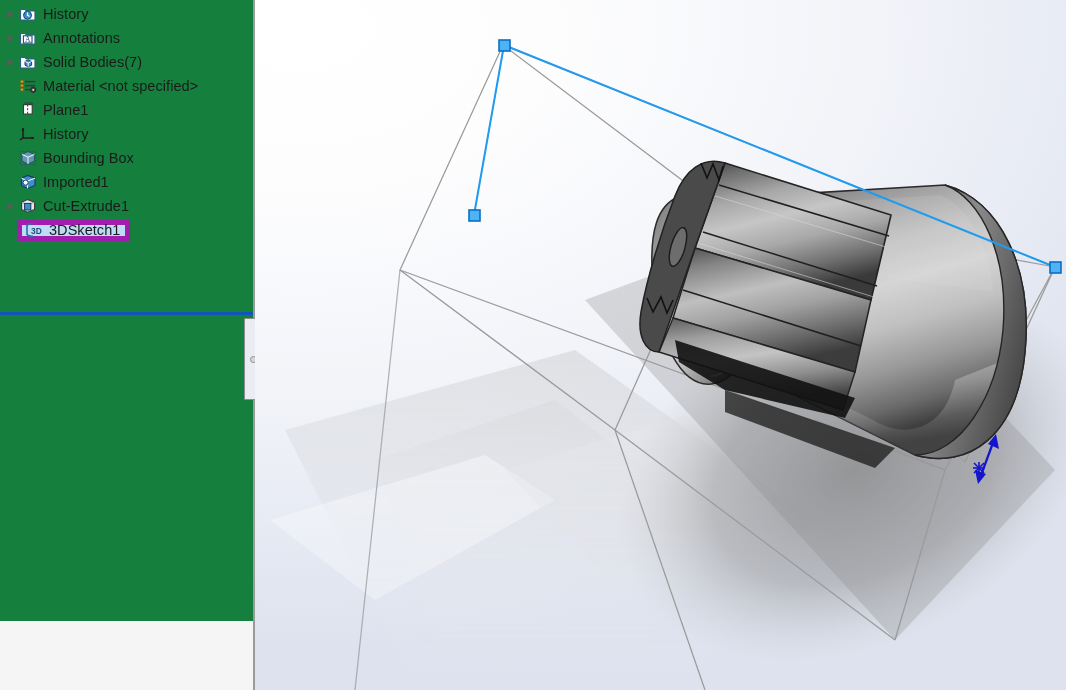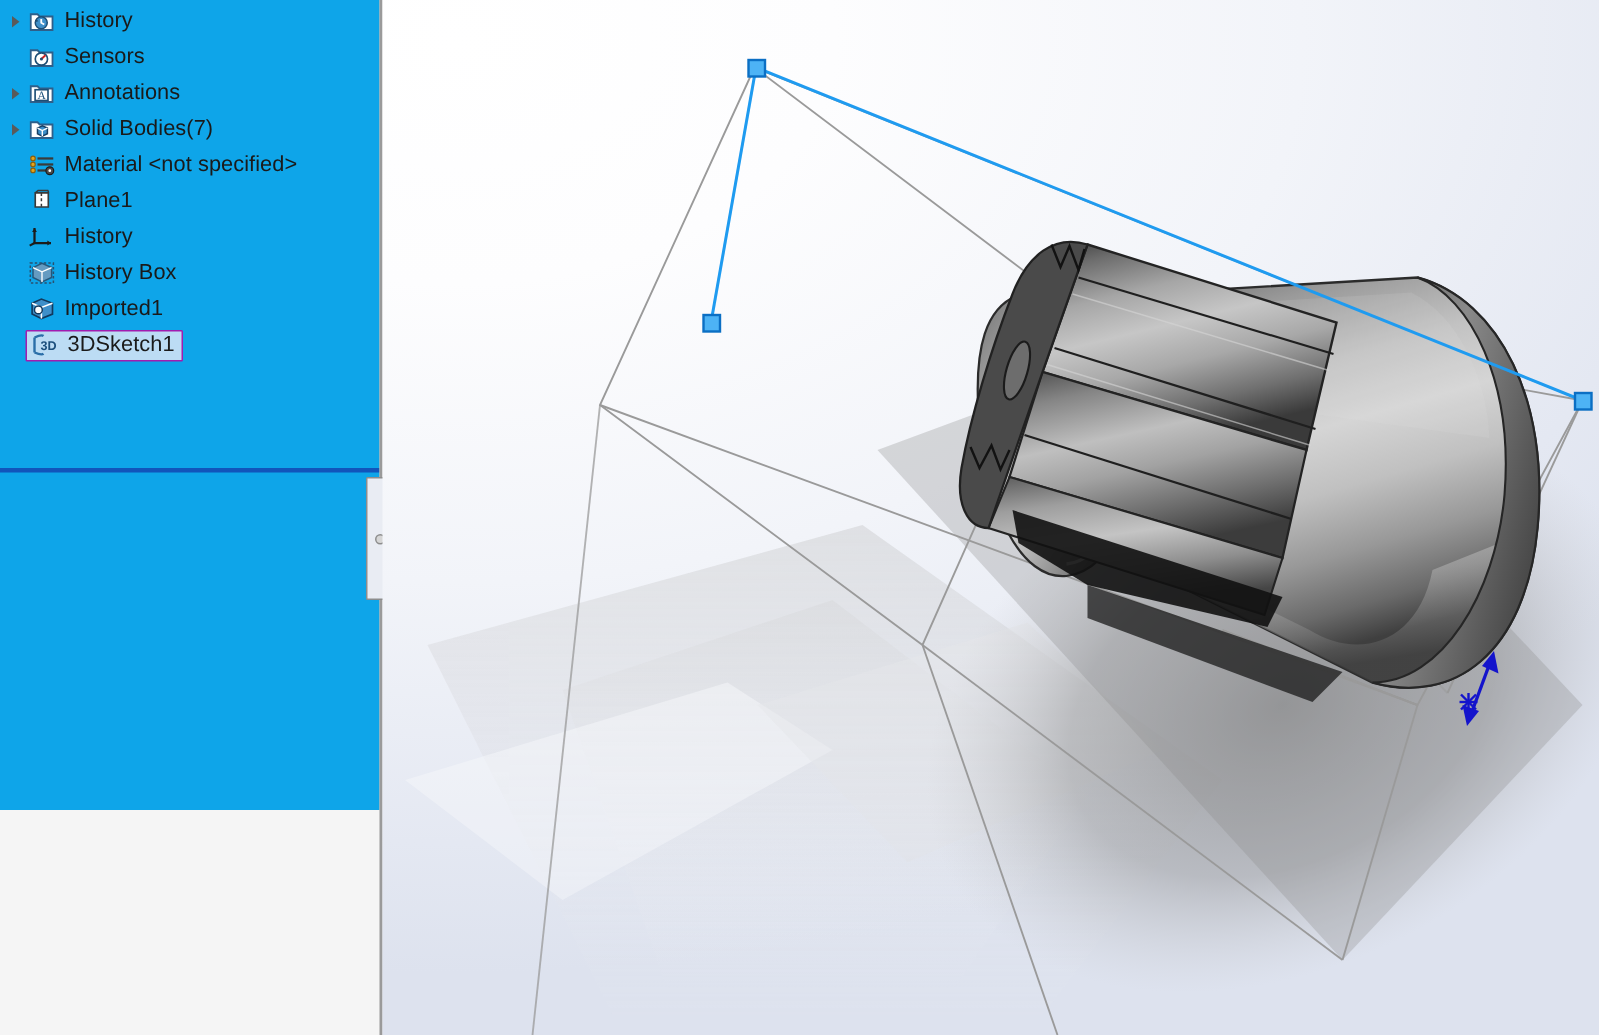--- a/index.html
+++ b/index.html
@@ -14,22 +14,22 @@
   #app {
     position: relative;
     width: 1066px; height: 690px;
     display: flex;
   }
 
   
   #tree-panel {
     position: relative;
     width: 253px;
-    height: 540px;
-    background: #0ea5e9;
+    height: 621px;
+    background: #15803d;
     flex: 0 0 253px;
     overflow: hidden;
   }
   #tree-list {
     padding-top: 2px;
   }
   .tree-row {
     position: relative;
     height: 24px;
     display: flex;
@@ -66,21 +66,21 @@
     line-height: 20px;
     font-size: 14.5px;
     letter-spacing: 0.05px;
   }
 
   
   .tree-row.selected .selbox {
     display: flex;
     align-items: center;
     background: #bcdcf4;
-    border: 1px solid #a21caf;
+    border: 5px solid #a21caf;
     border-radius: 1px;
     padding: 0 5px 0 1px;
     height: 21px;
   }
   .tree-row .selbox {
     display: flex;
     align-items: center;
   }
 
   #tree-bottom-rule {
@@ -156,38 +156,20 @@
         <path d="M1.5 3.5 L6 3.5 L7.5 5 L16 5 L16 14 L1.5 14 Z" fill="#ffffff" stroke="#2e5f8a" stroke-width="1.2"></path>
         <circle cx="8.5" cy="9.2" r="4" fill="#3e8fc9" stroke="#1d4e75" stroke-width="1"></circle>
         <path d="M8.5 6.6 L8.5 9.2 L10.5 10.4" fill="none" stroke="#ffffff" stroke-width="1.2"></path>
         <path d="M5.2 6.6 L4.6 8.6 L6.6 8.2 Z" fill="#1d4e75"></path>
       </svg>
             </span>
             <span class="tlabel">History</span>
           </span>
         </div>
         <div class="tree-row">
-          <span class="twisty empty">
-            <svg width="9" height="9" viewBox="0 0 9 9">
-              <path d="M2 0.6 L7 4.5 L2 8.4 Z" fill="#5a5a5a"></path>
-            </svg>
-          </span>
-          <span class="selbox">
-            <span class="ticon">
-              <svg width="18" height="16" viewBox="0 0 18 16">
-        <path d="M1.5 3.5 L6 3.5 L7.5 5 L16 5 L16 14 L1.5 14 Z" fill="#ffffff" stroke="#2e5f8a" stroke-width="1.2"></path>
-        <circle cx="8.6" cy="9.3" r="4.1" fill="#ffffff" stroke="#1d4e75" stroke-width="1.1"></circle>
-        <path d="M8.6 9.3 L11.3 6.9" stroke="#cc2222" stroke-width="1.3" fill="none"></path>
-        <circle cx="8.6" cy="9.3" r="1" fill="#1d4e75"></circle>
-      </svg>
-            </span>
-            <span class="tlabel">Sensors</span>
-          </span>
-        </div>
-        <div class="tree-row">
           <span class="twisty">
             <svg width="9" height="9" viewBox="0 0 9 9">
               <path d="M2 0.6 L7 4.5 L2 8.4 Z" fill="#5a5a5a"></path>
             </svg>
           </span>
           <span class="selbox">
             <span class="ticon">
               <svg width="18" height="16" viewBox="0 0 18 16">
         <path d="M1.5 3.5 L6 3.5 L7.5 5 L16 5 L16 14 L1.5 14 Z" fill="#ffffff" stroke="#2e5f8a" stroke-width="1.2"></path>
         <rect x="4.4" y="5.8" width="8.6" height="7.2" fill="#ffffff" stroke="#1d4e75" stroke-width="1.1"></rect>
@@ -281,39 +263,56 @@
           <span class="selbox">
             <span class="ticon">
               <svg width="18" height="16" viewBox="0 0 18 16">
         <path d="M3 4.4 L9 1.6 L15.4 4.4 L15.4 11 L9 14 L3 11 Z" fill="#6f9bbd" stroke="#2a506f" stroke-width="1" opacity="0.9"></path>
         <path d="M3 4.4 L9 7.2 L15.4 4.4 M9 7.2 L9 14" fill="none" stroke="#ffffff" stroke-width="0.9"></path>
         <g stroke="#2a506f" stroke-width="1" fill="none" stroke-dasharray="1.6,1.4">
           <rect x="1.2" y="1.4" width="15.4" height="13.2"></rect>
         </g>
       </svg>
             </span>
-            <span class="tlabel">History Box</span>
+            <span class="tlabel">Bounding Box</span>
           </span>
         </div>
         <div class="tree-row">
           <span class="twisty empty">
             <svg width="9" height="9" viewBox="0 0 9 9">
               <path d="M2 0.6 L7 4.5 L2 8.4 Z" fill="#5a5a5a"></path>
             </svg>
           </span>
           <span class="selbox">
             <span class="ticon">
               <svg width="18" height="16" viewBox="0 0 18 16">
         <path d="M2.4 4.2 L8.6 1.4 L16 4.2 L16 11.4 L8.6 14.4 L2.4 11.4 Z" fill="#3e8fc9" stroke="#123a5e" stroke-width="1.1"></path>
         <path d="M2.4 4.2 L8.6 7 L16 4.2" fill="none" stroke="#ffffff" stroke-width="1"></path>
         <path d="M8.6 7 L8.6 14.4" fill="none" stroke="#ffffff" stroke-width="1"></path>
         <circle cx="6.6" cy="8.6" r="2.6" fill="#ffffff" stroke="#123a5e" stroke-width="1"></circle>
       </svg>
             </span>
             <span class="tlabel">Imported1</span>
+          </span>
+        </div>
+        <div class="tree-row">
+          <span class="twisty">
+            <svg width="9" height="9" viewBox="0 0 9 9">
+              <path d="M2 0.6 L7 4.5 L2 8.4 Z" fill="#5a5a5a"></path>
+            </svg>
+          </span>
+          <span class="selbox">
+            <span class="ticon">
+              <svg width="18" height="16" viewBox="0 0 18 16">
+        <path d="M2.6 4.2 L8.4 1.6 L15.6 4.2 L15.6 11.4 L8.4 14.2 L2.6 11.4 Z" fill="#e9e9e9" stroke="#3a3a3a" stroke-width="1.1"></path>
+        <path d="M2.6 4.2 L8.4 6.9 L15.6 4.2" fill="none" stroke="#888" stroke-width="0.9"></path>
+        <rect x="5.6" y="5.4" width="6.2" height="6.6" fill="#3e8fc9" stroke="#123a5e" stroke-width="1"></rect>
+      </svg>
+            </span>
+            <span class="tlabel">Cut-Extrude1</span>
           </span>
         </div>
         <div class="tree-row selected">
           <span class="twisty empty">
             <svg width="9" height="9" viewBox="0 0 9 9">
               <path d="M2 0.6 L7 4.5 L2 8.4 Z" fill="#5a5a5a"></path>
             </svg>
           </span>
           <span class="selbox">
             <span class="ticon">

